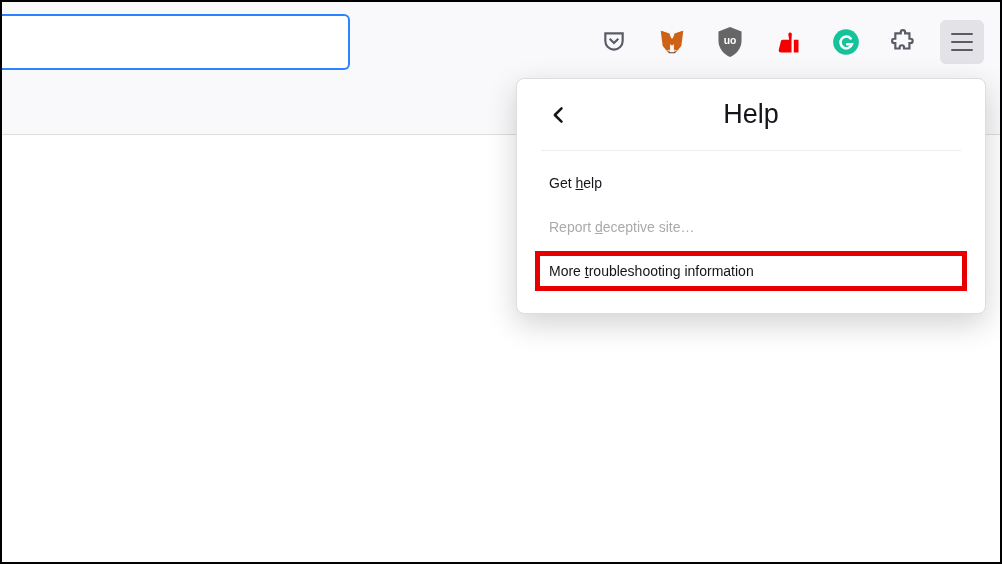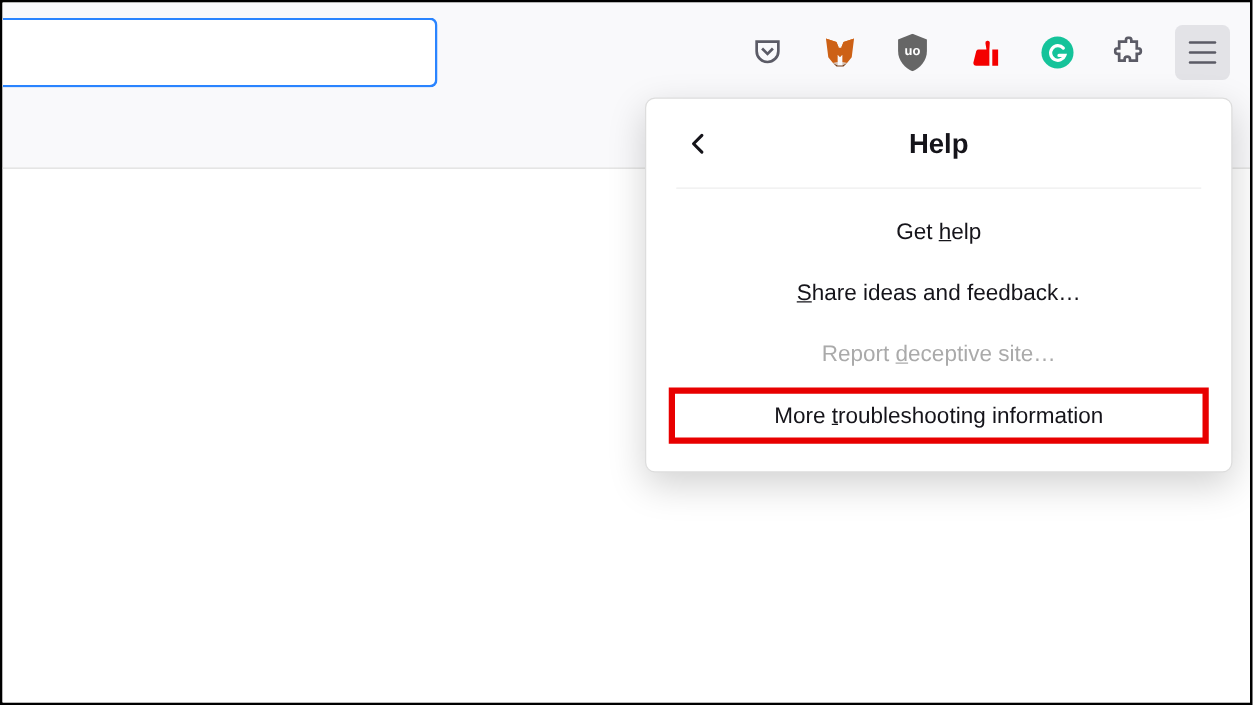--- a/index.html
+++ b/index.html
@@ -100,34 +100,33 @@
       width: 36px;
       height: 36px;
       display: flex;
       align-items: center;
       justify-content: center;
       cursor: pointer;
     }
     .menu-title {
       flex: 1;
       text-align: center;
-      font-size: 22px;
-      font-weight: 700;
+      font-size: 27px;
+      font-weight: 400;
       color: #15141a;
     }
     .menu-list {
       padding: 10px 0 0 0;
     }
     .menu-item {
       padding: 14px 32px;
-      font-size: 18px;
+      font-size: 14px;
       color: #15141a;
       cursor: pointer;
       white-space: nowrap;
-      text-align: center;
     }
     .menu-item.disabled {
       color: #aaa;
       cursor: default;
     }
     .menu-item.highlighted {
       position: relative;
     }
     .red-box {
       position: absolute;
@@ -210,18 +209,17 @@
     <div class="menu-header">
       <div class="back-btn">
         <svg width="20" height="20" viewBox="0 0 24 24" fill="none" stroke="#15141a" stroke-width="3" stroke-linecap="round" stroke-linejoin="round">
           <polyline points="15 4 7 12 15 20"></polyline>
         </svg>
       </div>
       <div class="menu-title">Help</div>
     </div>
     <div class="menu-list" id="menu-list">
         <div class="menu-item">Get <span class="ak">h</span>elp</div>
-        <div class="menu-item"><span class="ak">S</span>hare ideas and feedback…</div>
         <div class="menu-item disabled">Report <span class="ak">d</span>eceptive site…</div>
         <div class="menu-item highlighted">More <span class="ak">t</span>roubleshooting information<div class="red-box"></div></div>
       </div>
   </div>
 </div>
 
 </body></html>

